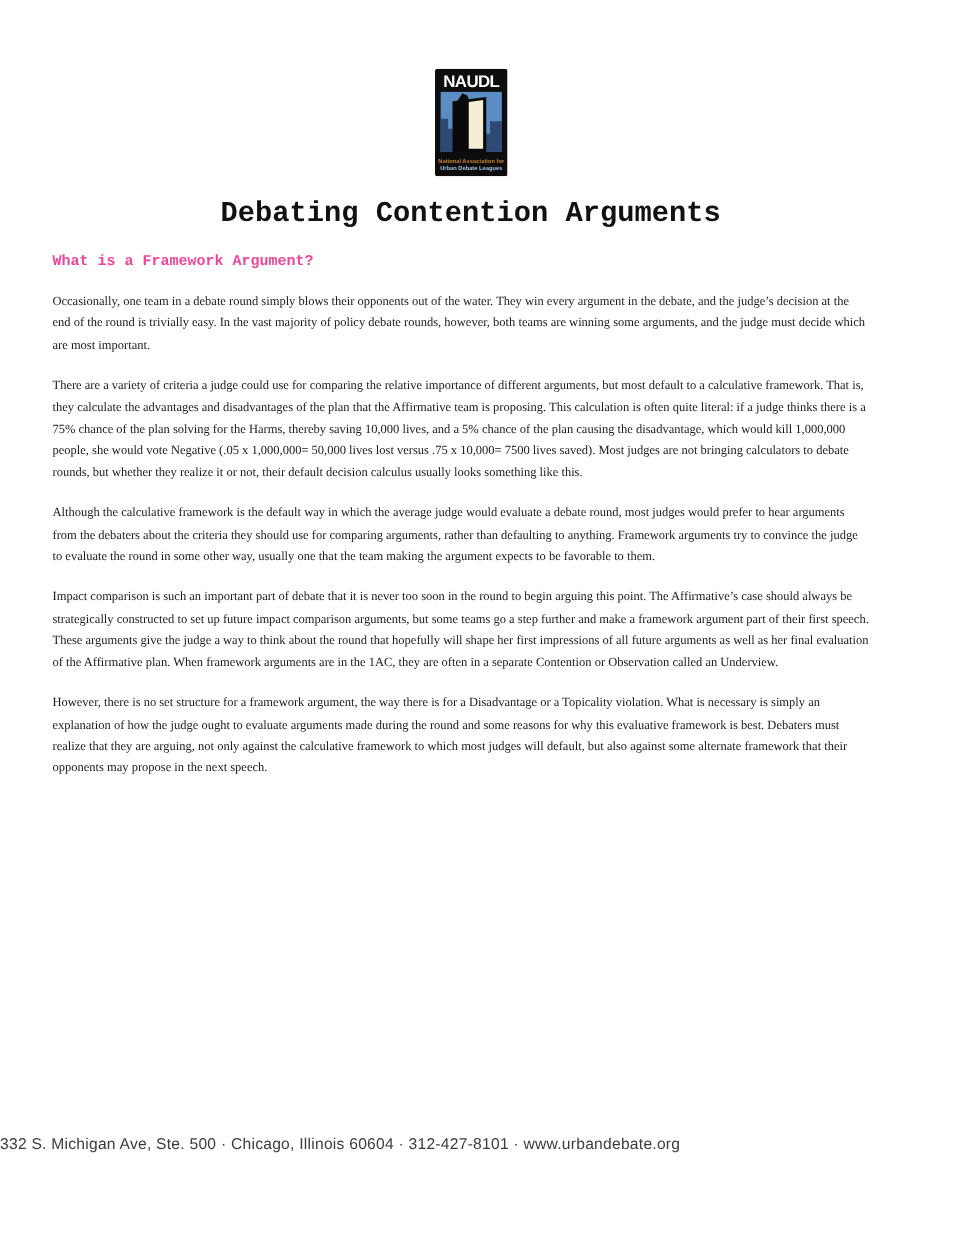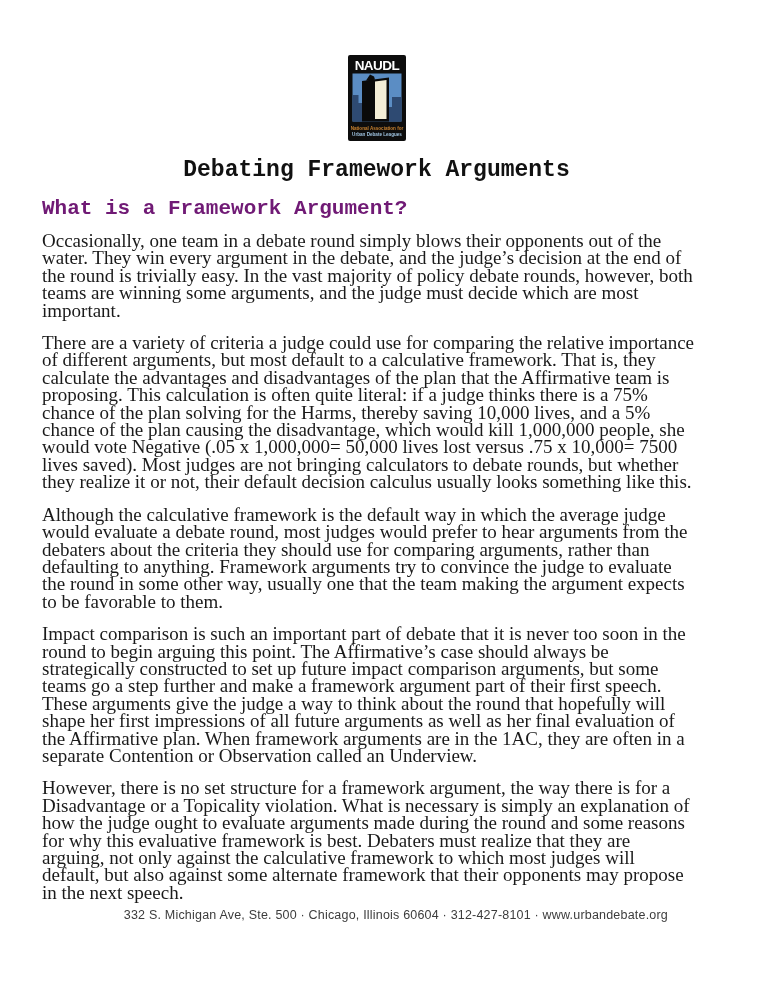--- a/index.html
+++ b/index.html
@@ -24,39 +24,39 @@
     font-size: 23px;
     line-height: 28px;
     text-align: center;
     margin: 11px 0 0 0;
     color: #111111;
     white-space: nowrap;
   }
   .section-heading {
     font-family: "Liberation Mono", monospace;
     font-weight: bold;
-    font-size: 21px;
+    font-size: 12px;
     line-height: 17px;
     margin: 16px 0 0 0;
-    color: #701a75;
+    color: #ec4899;
     white-space: nowrap;
   }
   p.body-par {
-    font-size: 19px;
+    font-size: 10px;
     line-height: 17.4px;
     margin: 15px 0 0 0;
     max-width: 654px;
     text-align: left;
   }
   p.body-par b { font-weight: normal; }
   .footer {
     position: absolute;
     top: 908px; left: 0;
     width: 668px;
-    text-align: right;
+    text-align: left;
     font-family: "Liberation Sans", sans-serif;
     font-size: 12.5px;
     color: #3c3c3c;
     letter-spacing: 0.2px;
   }
 </style>
 </head>
 <body>
 
 <div class="page">
@@ -82,21 +82,21 @@
         <polygon points="27,26.5 38.5,25 38.5,64 27,64" fill="var(--building-face,#f4eed6)"></polygon>
 
         <polygon points="18,25.5 22,19.5 26,21.5 27,24.5 22,26" fill="var(--building-black,#0a0a0a)"></polygon>
       </g>
 
       <text x="29" y="75" text-anchor="middle" font-family="Liberation Sans, sans-serif" font-weight="bold" font-size="4.6" fill="var(--caption-orange,#c9822f)">National Association for</text>
       <text x="29" y="81" text-anchor="middle" font-family="Liberation Sans, sans-serif" font-weight="bold" font-size="4.6" fill="var(--caption-blue,#9fc3e0)">Urban Debate Leagues</text>
     </svg>
   </div>
 
-  <h1 class="doc-title">Debating Framework Arguments</h1>
+  <h1 class="doc-title">Debating Contention Arguments</h1>
 
   <h2 class="section-heading">What is a Framework Argument?</h2>
 
   <p class="body-par">Occasionally, one team in a debate round simply blows their opponents out of the water. They win every argument in the debate, and the judge’s decision at the end of the round is trivially easy.  In the vast majority of policy debate rounds, however, both teams are winning some arguments, and the judge must decide which are most important.</p>
 
   <p class="body-par"><span>There are a variety of criteria a judge could use for comparing the relative importance of different arguments, but most default to a </span><b>calculative framework</b><span>. That is, they calculate the advantages and disadvantages of the plan that the Affirmative team is proposing. This calculation is often quite literal: if a judge thinks there is a 75% chance of the plan solving for the Harms, thereby saving 10,000 lives, and a 5% chance of the plan causing the disadvantage, which would kill 1,000,000 people, she would vote Negative (.05 x 1,000,000= 50,000 lives lost versus .75 x 10,000= 7500 lives saved). Most judges are not bringing calculators to debate rounds, but whether they realize it or not, their default decision calculus usually looks something like this.</span></p>
 
   <p class="body-par">Although the calculative framework is the default way in which the average judge would evaluate a debate round, most judges would prefer to hear arguments from the debaters about the criteria they should use for comparing arguments, rather than defaulting to anything. Framework arguments try to convince the judge to evaluate the round in some other way, usually one that the team making the argument expects to be favorable to them.</p>
 
 

